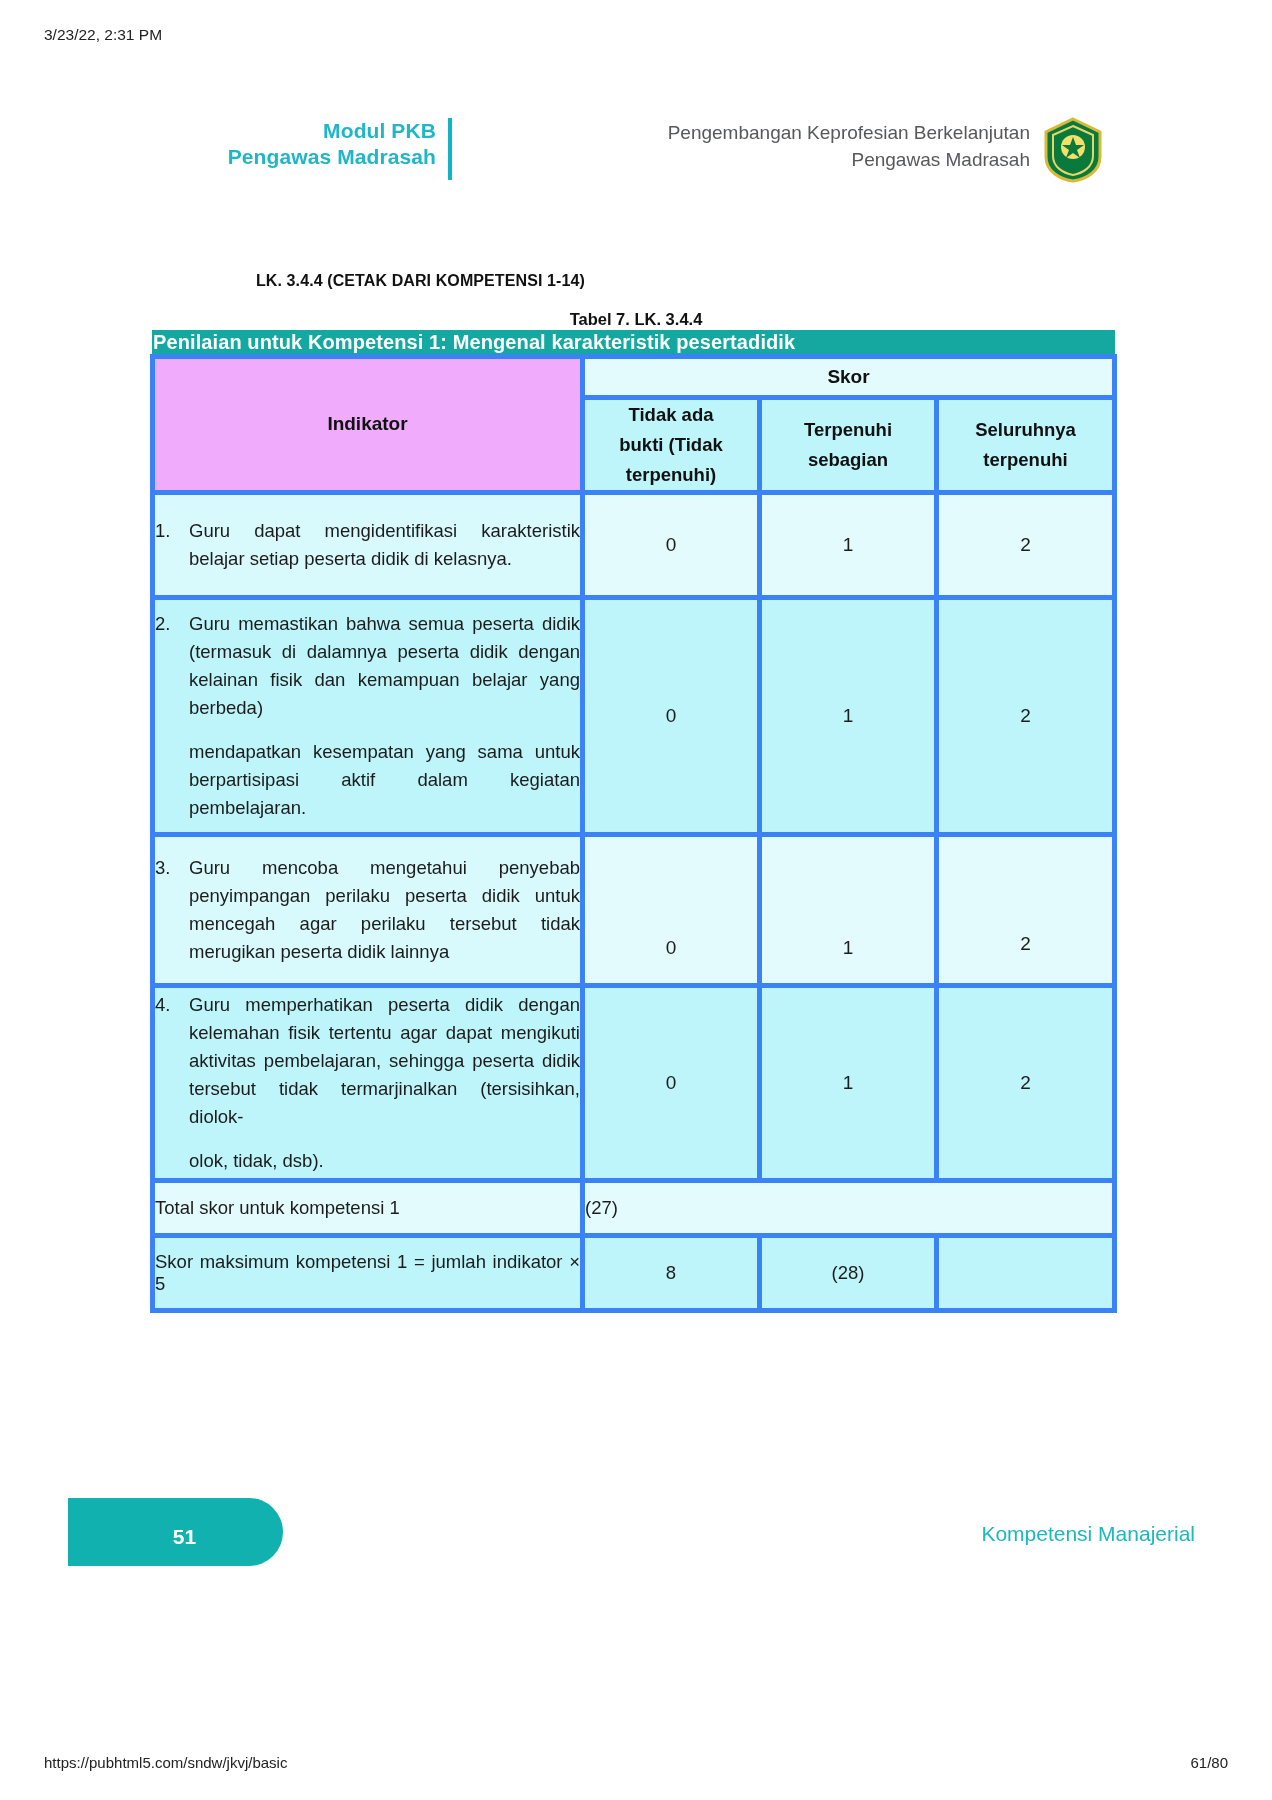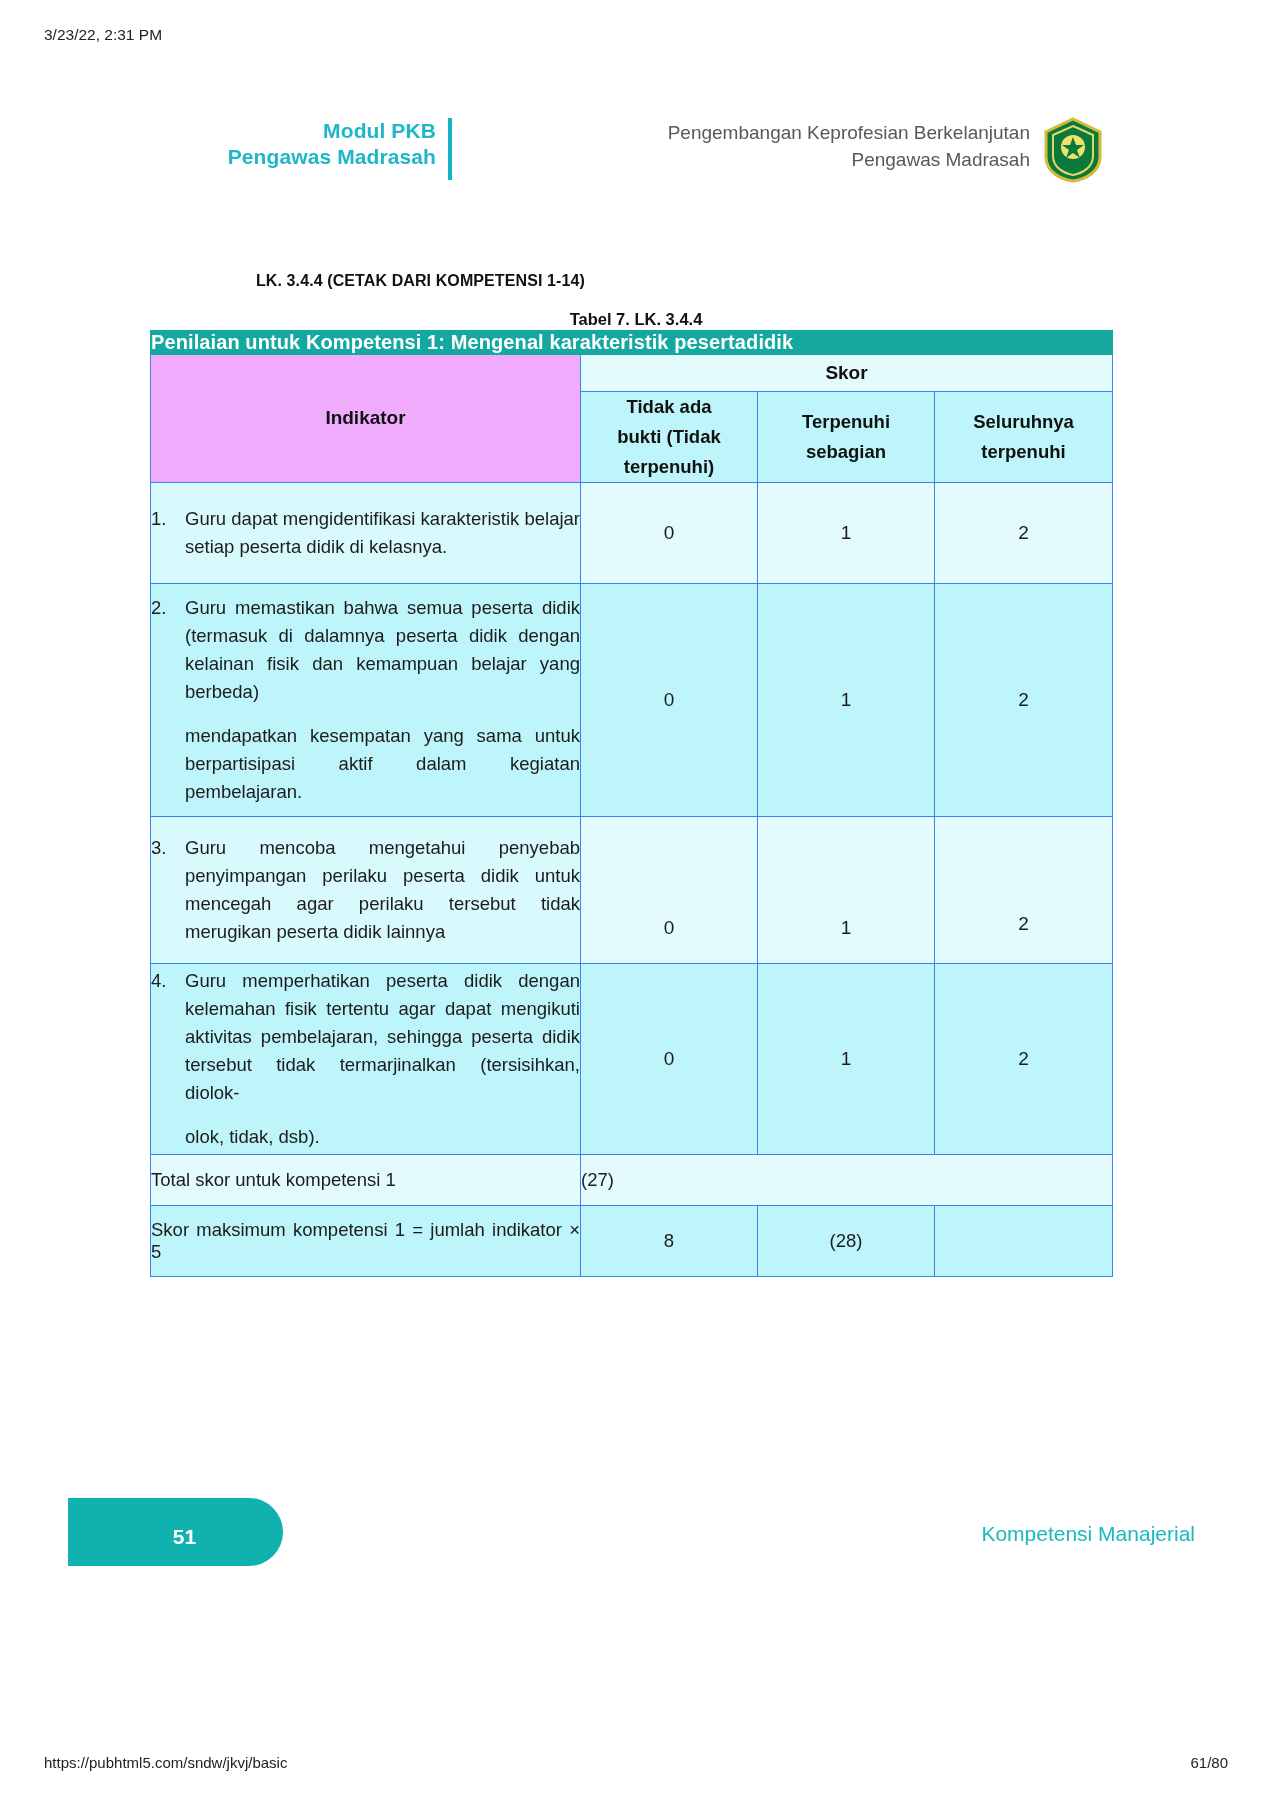--- a/index.html
+++ b/index.html
@@ -149,21 +149,21 @@
   
   .score-table {
     position: absolute;
     left: 150px;
     top: 330px;
     width: 962px;
     border-collapse: collapse;
     table-layout: fixed;
   }
   .score-table td, .score-table th {
-    border: 1px solid #3b82f6;
+    border: 5px solid #3b82f6;
     vertical-align: middle;
     padding: 0;
   }
   .title-cell {
     background: #14a8a0;
     color: #ffffff;
     font-weight: bold;
     font-size: 20px;
     padding: 10px 0 11px 20px;
     text-align: left;

